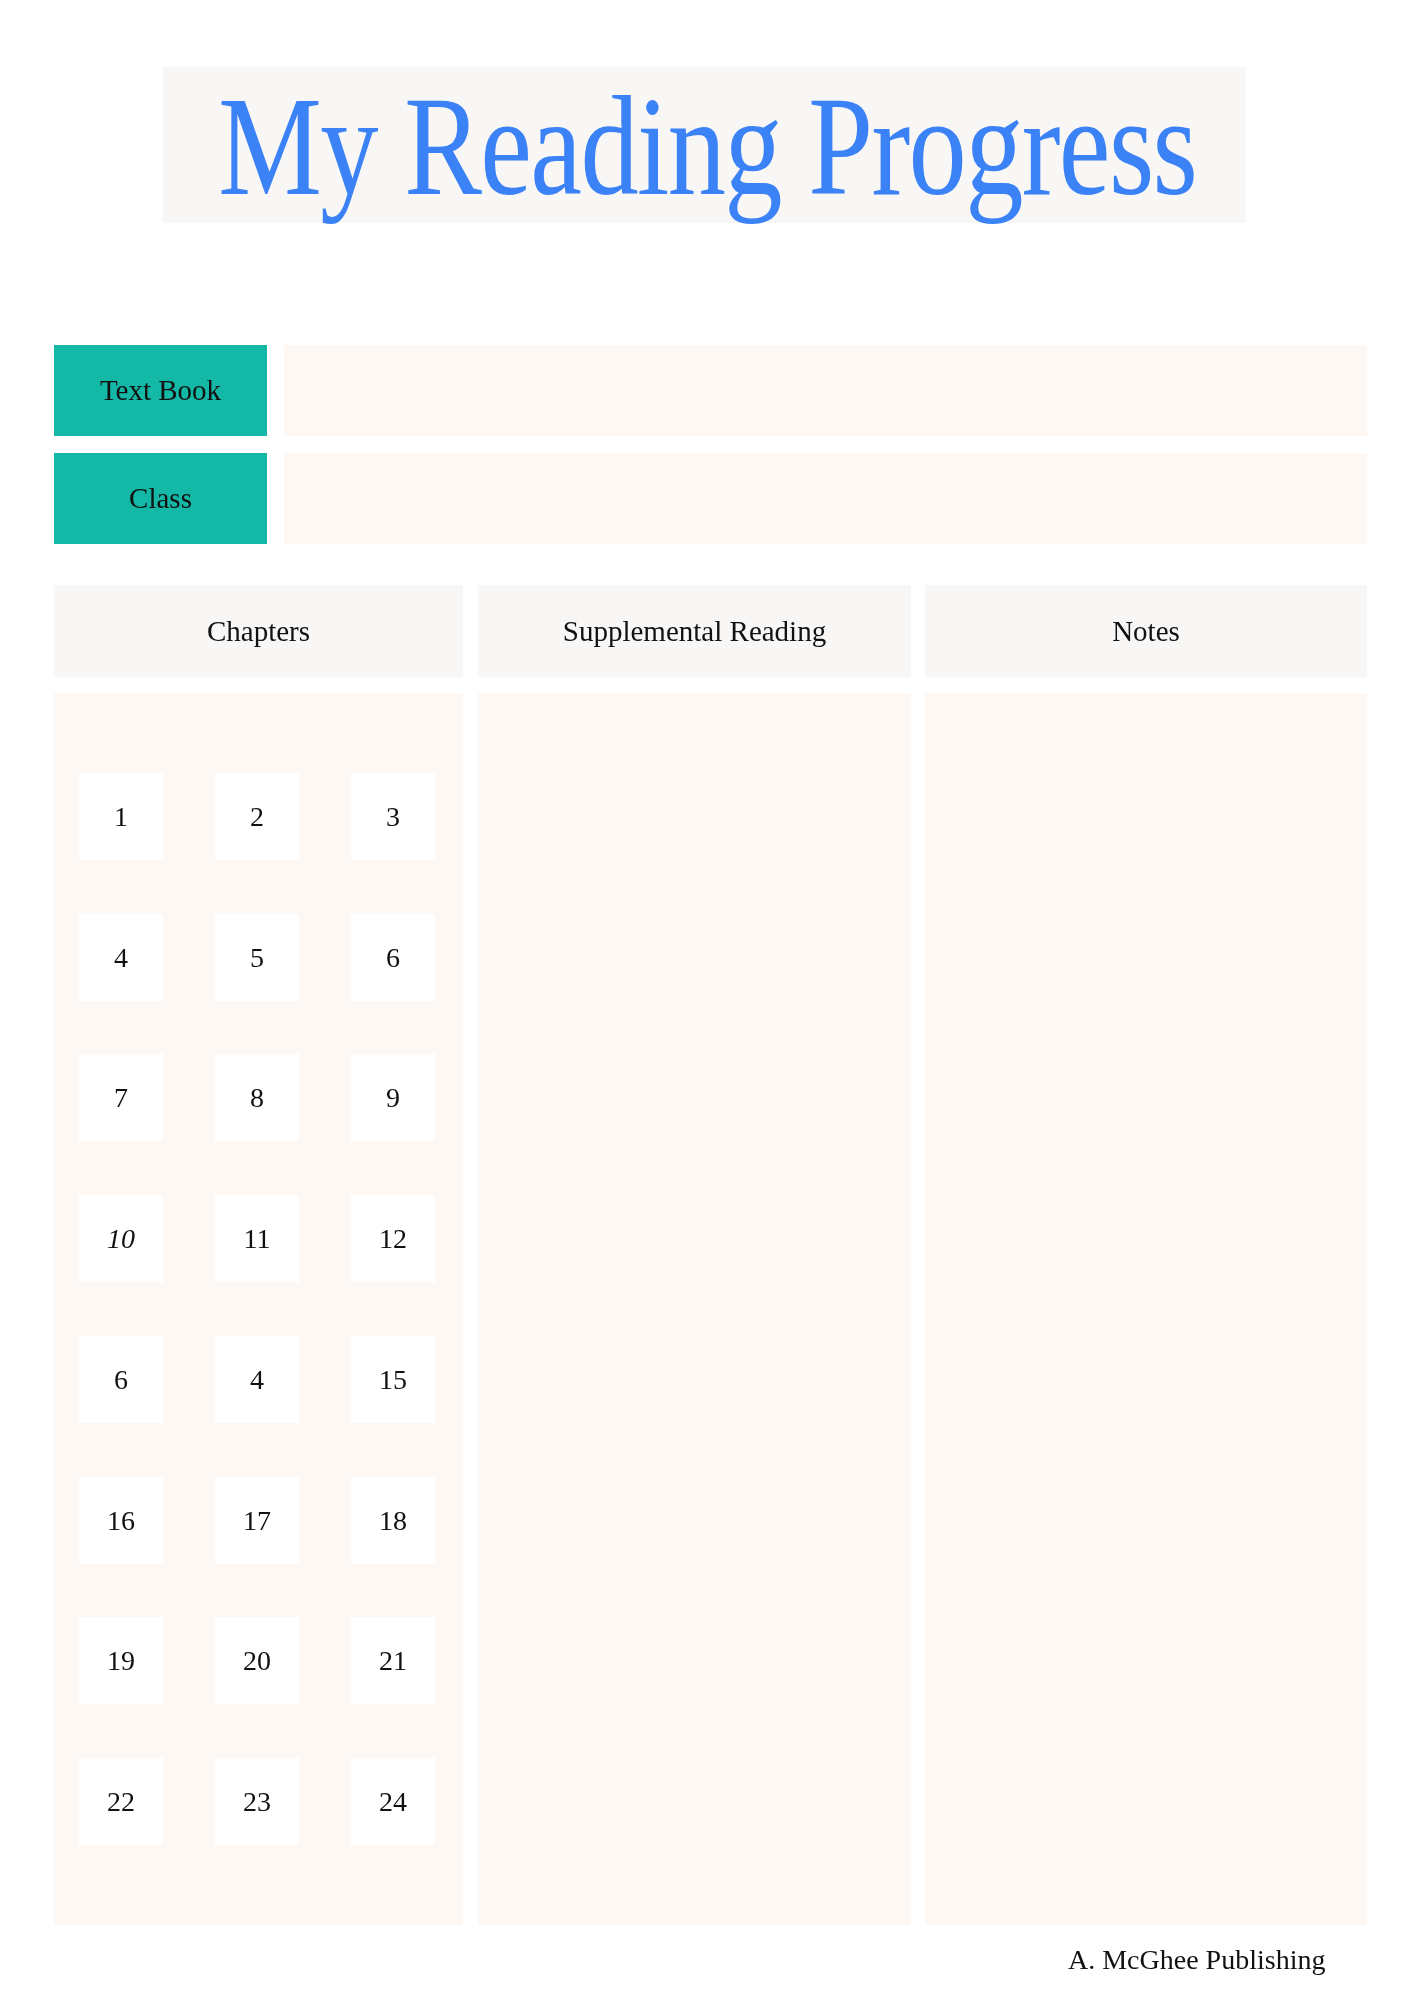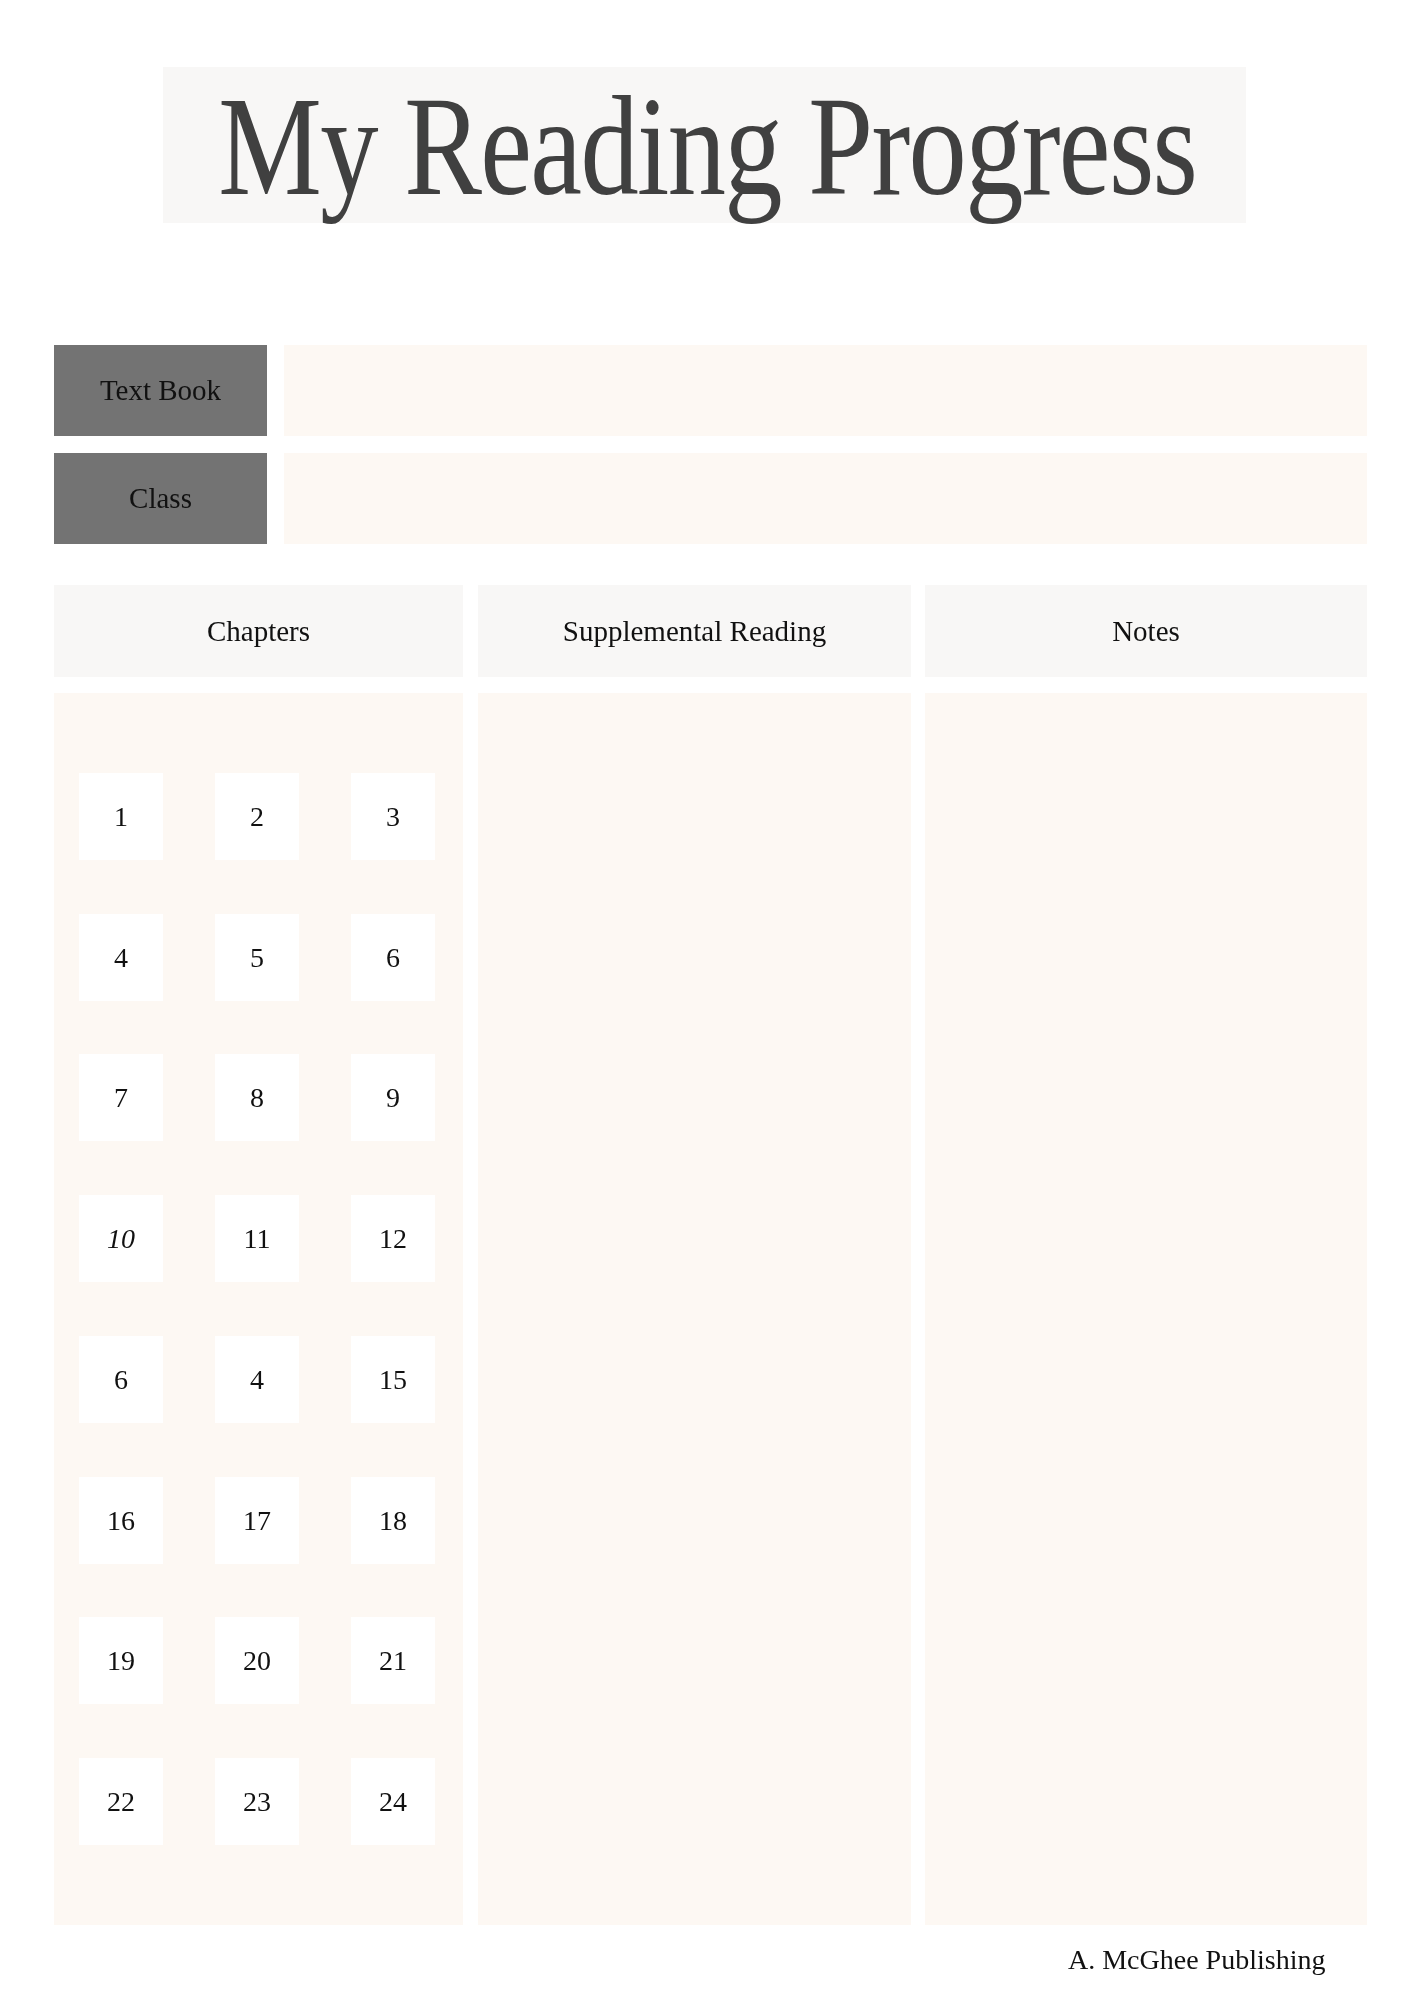--- a/index.html
+++ b/index.html
@@ -1,21 +1,21 @@
 <!DOCTYPE html>
 <html><head>
   <meta charset="utf-8">
   <style>
     html, body { margin: 0; padding: 0; background: #ffffff; }
     body { width: 1414px; height: 2000px; position: relative; overflow: hidden; font-family: "Liberation Serif", "DejaVu Serif", serif; color: #111; }
     .abs { position: absolute; }
     .title-bg { left: 163px; top: 67px; width: 1083px; height: 156px; background: #f8f7f6; }
-    .title { left: 0; top: 66px; width: 1414px; text-align: center; font-size: 142px; line-height: 160px; letter-spacing: -2px; color: #404040; }
+    .title { left: 0; top: 66px; width: 1414px; text-align: center; font-size: 142px; line-height: 160px; letter-spacing: -2px; color: #3b82f6; }
     .title span { display: inline-block; transform: scaleX(0.82); transform-origin: center; white-space: nowrap; }
-    .label-box { background: #737373; display: flex; align-items: center; justify-content: center; font-size: 29px; }
+    .label-box { background: #14b8a6; display: flex; align-items: center; justify-content: center; font-size: 29px; }
     .field-box { background: #fdf8f3; }
     .header-box { background: #f8f7f6; display: flex; align-items: center; justify-content: center; font-size: 29px; }
     .body-box { background: #fdf8f3; }
     .chap { background: #ffffff; width: 84px; height: 87px; display: flex; align-items: center; justify-content: center; font-size: 28px; }
     .footer { left: 1049px; top: 1942px; width: 300px; font-size: 28px; line-height: 36px; white-space: nowrap; margin-left: 19px; }
   </style>
 </head>
 <body>
 
 <div class="abs title-bg"></div>

